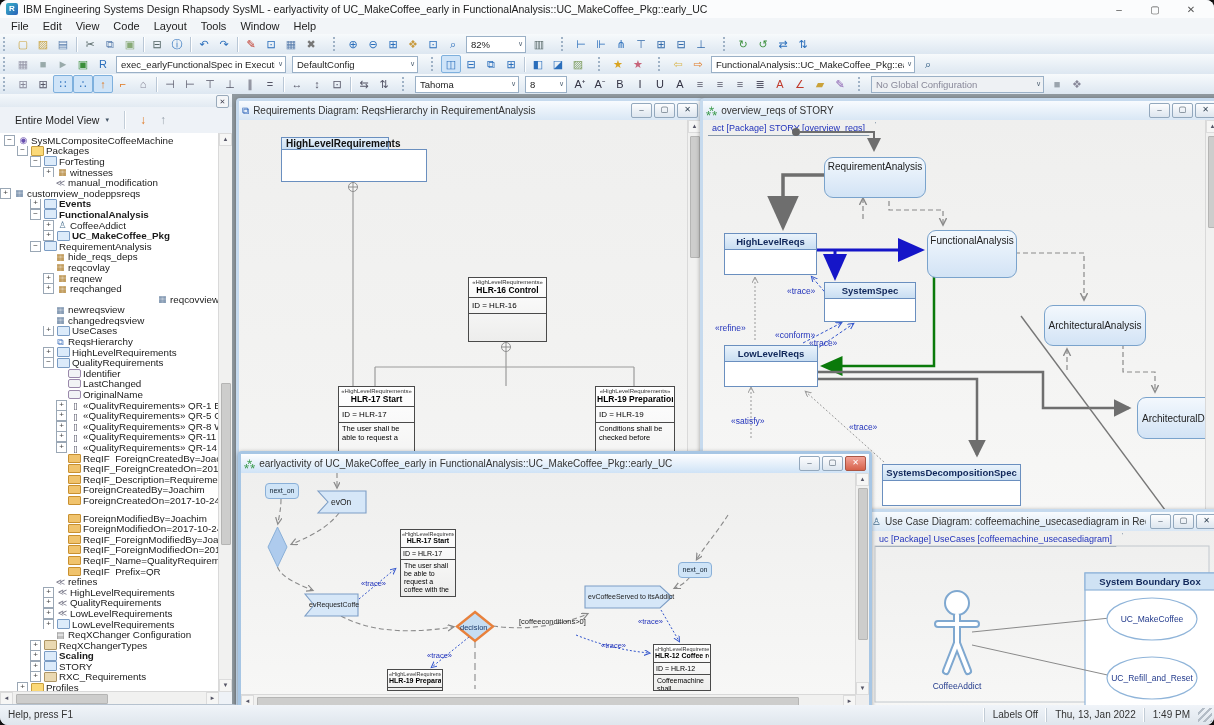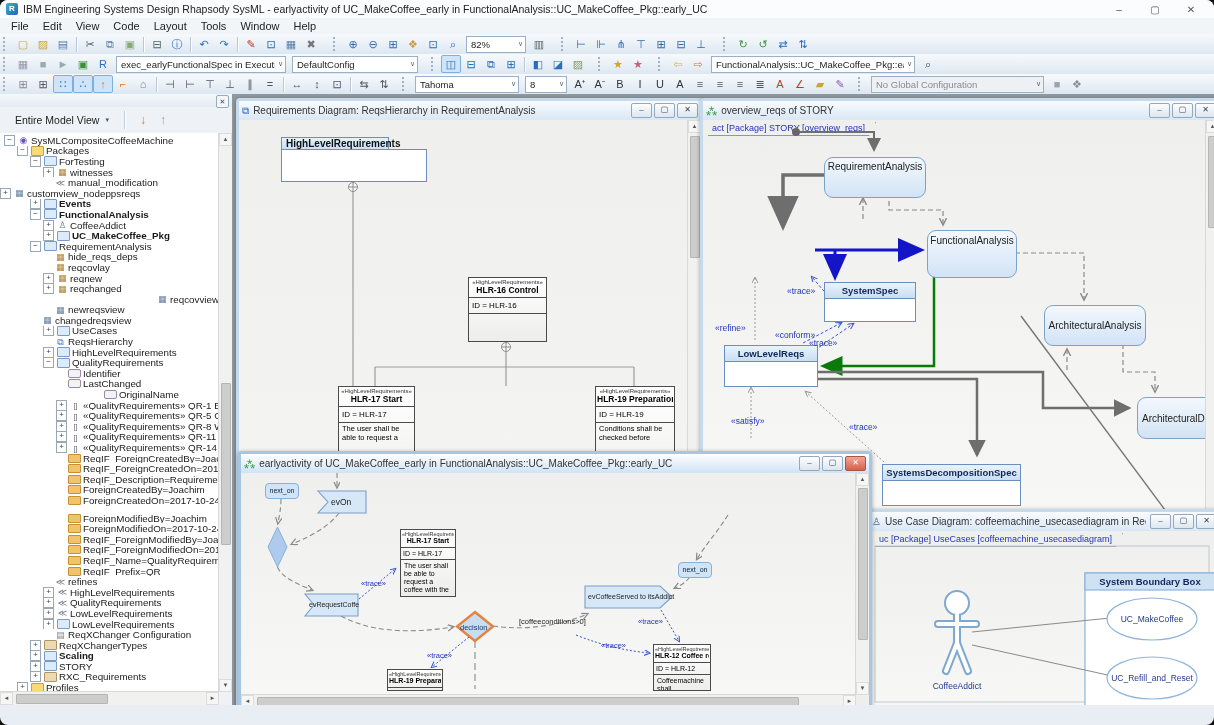--- a/index.html
+++ b/index.html
@@ -606,21 +606,21 @@
           <span class="ti ic-table"></span>
           <span class="tl">reqcovview</span>
         </div>
 
         <div class="trow" style="padding-left: 43px;">
           <span class="exp"></span>
           <span class="ti ic-table"></span>
           <span class="tl">newreqsview</span>
         </div>
 
-        <div class="trow" style="padding-left: 30px;">
+        <div class="trow" style="padding-left: 43px;">
           <span class="exp"></span>
           <span class="ti ic-table"></span>
           <span class="tl">changedreqsview</span>
         </div>
 
         <div class="trow" style="padding-left: 43px;">
           <span class="exp e-plus"></span>
           <span class="ti ic-pkg"></span>
           <span class="tl">UseCases</span>
         </div>
@@ -648,21 +648,21 @@
           <span class="ti ic-comment"></span>
           <span class="tl">Identifier</span>
         </div>
 
         <div class="trow" style="padding-left: 56px;">
           <span class="exp"></span>
           <span class="ti ic-comment"></span>
           <span class="tl">LastChanged</span>
         </div>
 
-        <div class="trow" style="padding-left: 56px; margin-left: 36px;">
+        <div class="trow" style="padding-left: 56px;">
           <span class="exp"></span>
           <span class="ti ic-comment"></span>
           <span class="tl">OriginalName</span>
         </div>
 
         <div class="trow" style="padding-left: 56px;">
           <span class="exp e-plus"></span>
           <span class="ti ic-req"></span>
           <span class="tl">«QualityRequirements» QR-1 Beans</span>
         </div>
@@ -964,20 +964,23 @@
           </g>
           <g stroke="#999" stroke-width="1" fill="none" stroke-dasharray="2,2">
             <path d="M52,220 V158" marker-end="url(#od)"></path>
             <path d="M48,318 V268" marker-end="url(#od)"></path>
             <path d="M181,342 L103,272" marker-end="url(#od)"></path>
           </g>
         </svg>
         <div class="rnode" style="left:121px;top:37px;width:100px;height:36px;align-items:flex-start;padding-top:3px">
           <span>RequirementAnalysis</span>
           </div>
+        <div class="pnode" style="left:21px;top:113px;width:91px;height:40px">
+          <div class="ph">HighLevelReqs</div>
+          </div>
         <div class="rnode" style="left:224px;top:110px;width:88px;height:42px;align-items:flex-start;padding-top:4px">
           <span>FunctionalAnalysis</span>
           </div>
         <div class="pnode" style="left:121px;top:162px;width:90px;height:38px">
           <div class="ph">SystemSpec</div>
           </div>
         <div class="pnode" style="left:21px;top:225px;width:92px;height:40px">
           <div class="ph">LowLevelReqs</div>
           </div>
         <div class="rnode" style="left:341px;top:185px;width:100px;height:39px">
@@ -1124,14 +1127,21 @@
       </div>
       <div class="sbh" style="left:0;right:13px;bottom:0">
         <span class="sbb" style="left:0;top:0">◄</span>
         <span class="sbb" style="right:0;top:0">►</span>
         <span class="sbt" style="top:2px;height:8px;left:16px;width:540px"></span>
       </div>
     </div>
 
   </div>
 
+  <div class="status">
+    <span class="scell" style="border-left:none;box-shadow:none;flex:1">Help, press F1</span>
+    <span class="scell">Labels Off</span>
+    <span class="scell">Thu, 13, Jan 2022</span>
+    <span class="scell">1:49 PM</span>
+    <span class="sgrip"></span>
+  </div>
 
 </div>
 
 </body></html>

